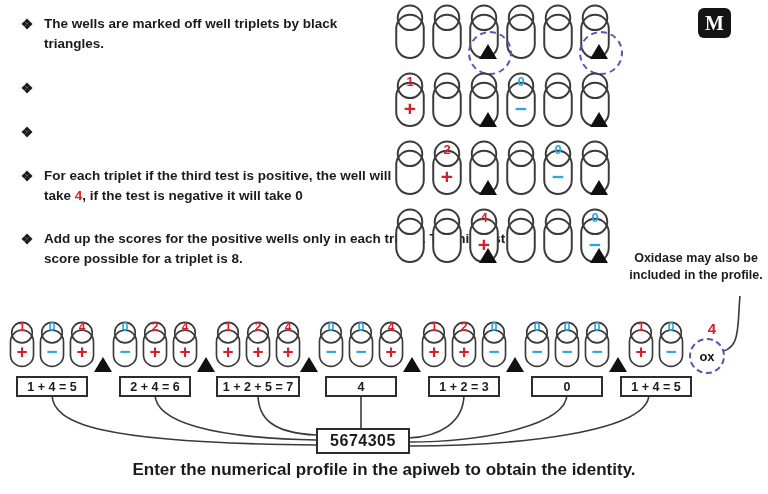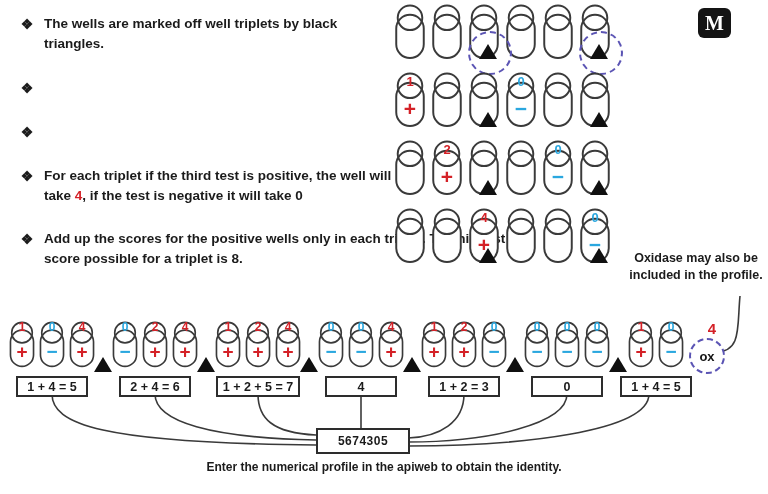--- a/index.html
+++ b/index.html
@@ -46,25 +46,25 @@
            font-weight:bold;font-size:12.5px;white-space:nowrap;}
   .oxwrap{position:absolute;left:60px;top:0;width:44px;height:57px;}
   .ox-4{position:absolute;left:8px;top:2px;width:34px;text-align:center;font-weight:bold;font-size:15px;}
   .ox-circ{position:absolute;left:2px;top:20px;width:32px;height:32px;border:2px dashed #5b54b4;
            border-radius:50%;display:flex;align-items:center;justify-content:center;
            font-weight:bold;font-size:13px;color:#141414;background:#fff;}
 
   
   .profile-box{position:absolute;left:316px;top:428px;width:90px;height:22px;background:#fff;
                border:2px solid #2d2d2d;display:flex;align-items:center;justify-content:center;
-               font-weight:bold;font-size:12px;letter-spacing:.5px;}
+               font-weight:bold;font-size:16px;letter-spacing:.5px;}
   .ox-note{position:absolute;left:612px;top:250px;width:168px;text-align:center;
            font-weight:bold;font-size:12.5px;line-height:1.35;}
   .footer{position:absolute;left:0;top:460px;width:768px;text-align:center;
-          font-weight:bold;font-size:12px;}
+          font-weight:bold;font-size:17px;}
   .connectors{position:absolute;left:0;top:0;width:768px;height:494px;pointer-events:none;}
 </style>
 </head>
 <body>
 
 <div class="page">
 
   <svg class="connectors" viewBox="0 0 768 494" fill="none" stroke="#3a3a3a" stroke-width="1.6">
     <path d="M 52 394 C 52 424, 100 443, 316 445"></path>
     <path d="M 155 394 C 155 422, 212 438, 316 440"></path>

